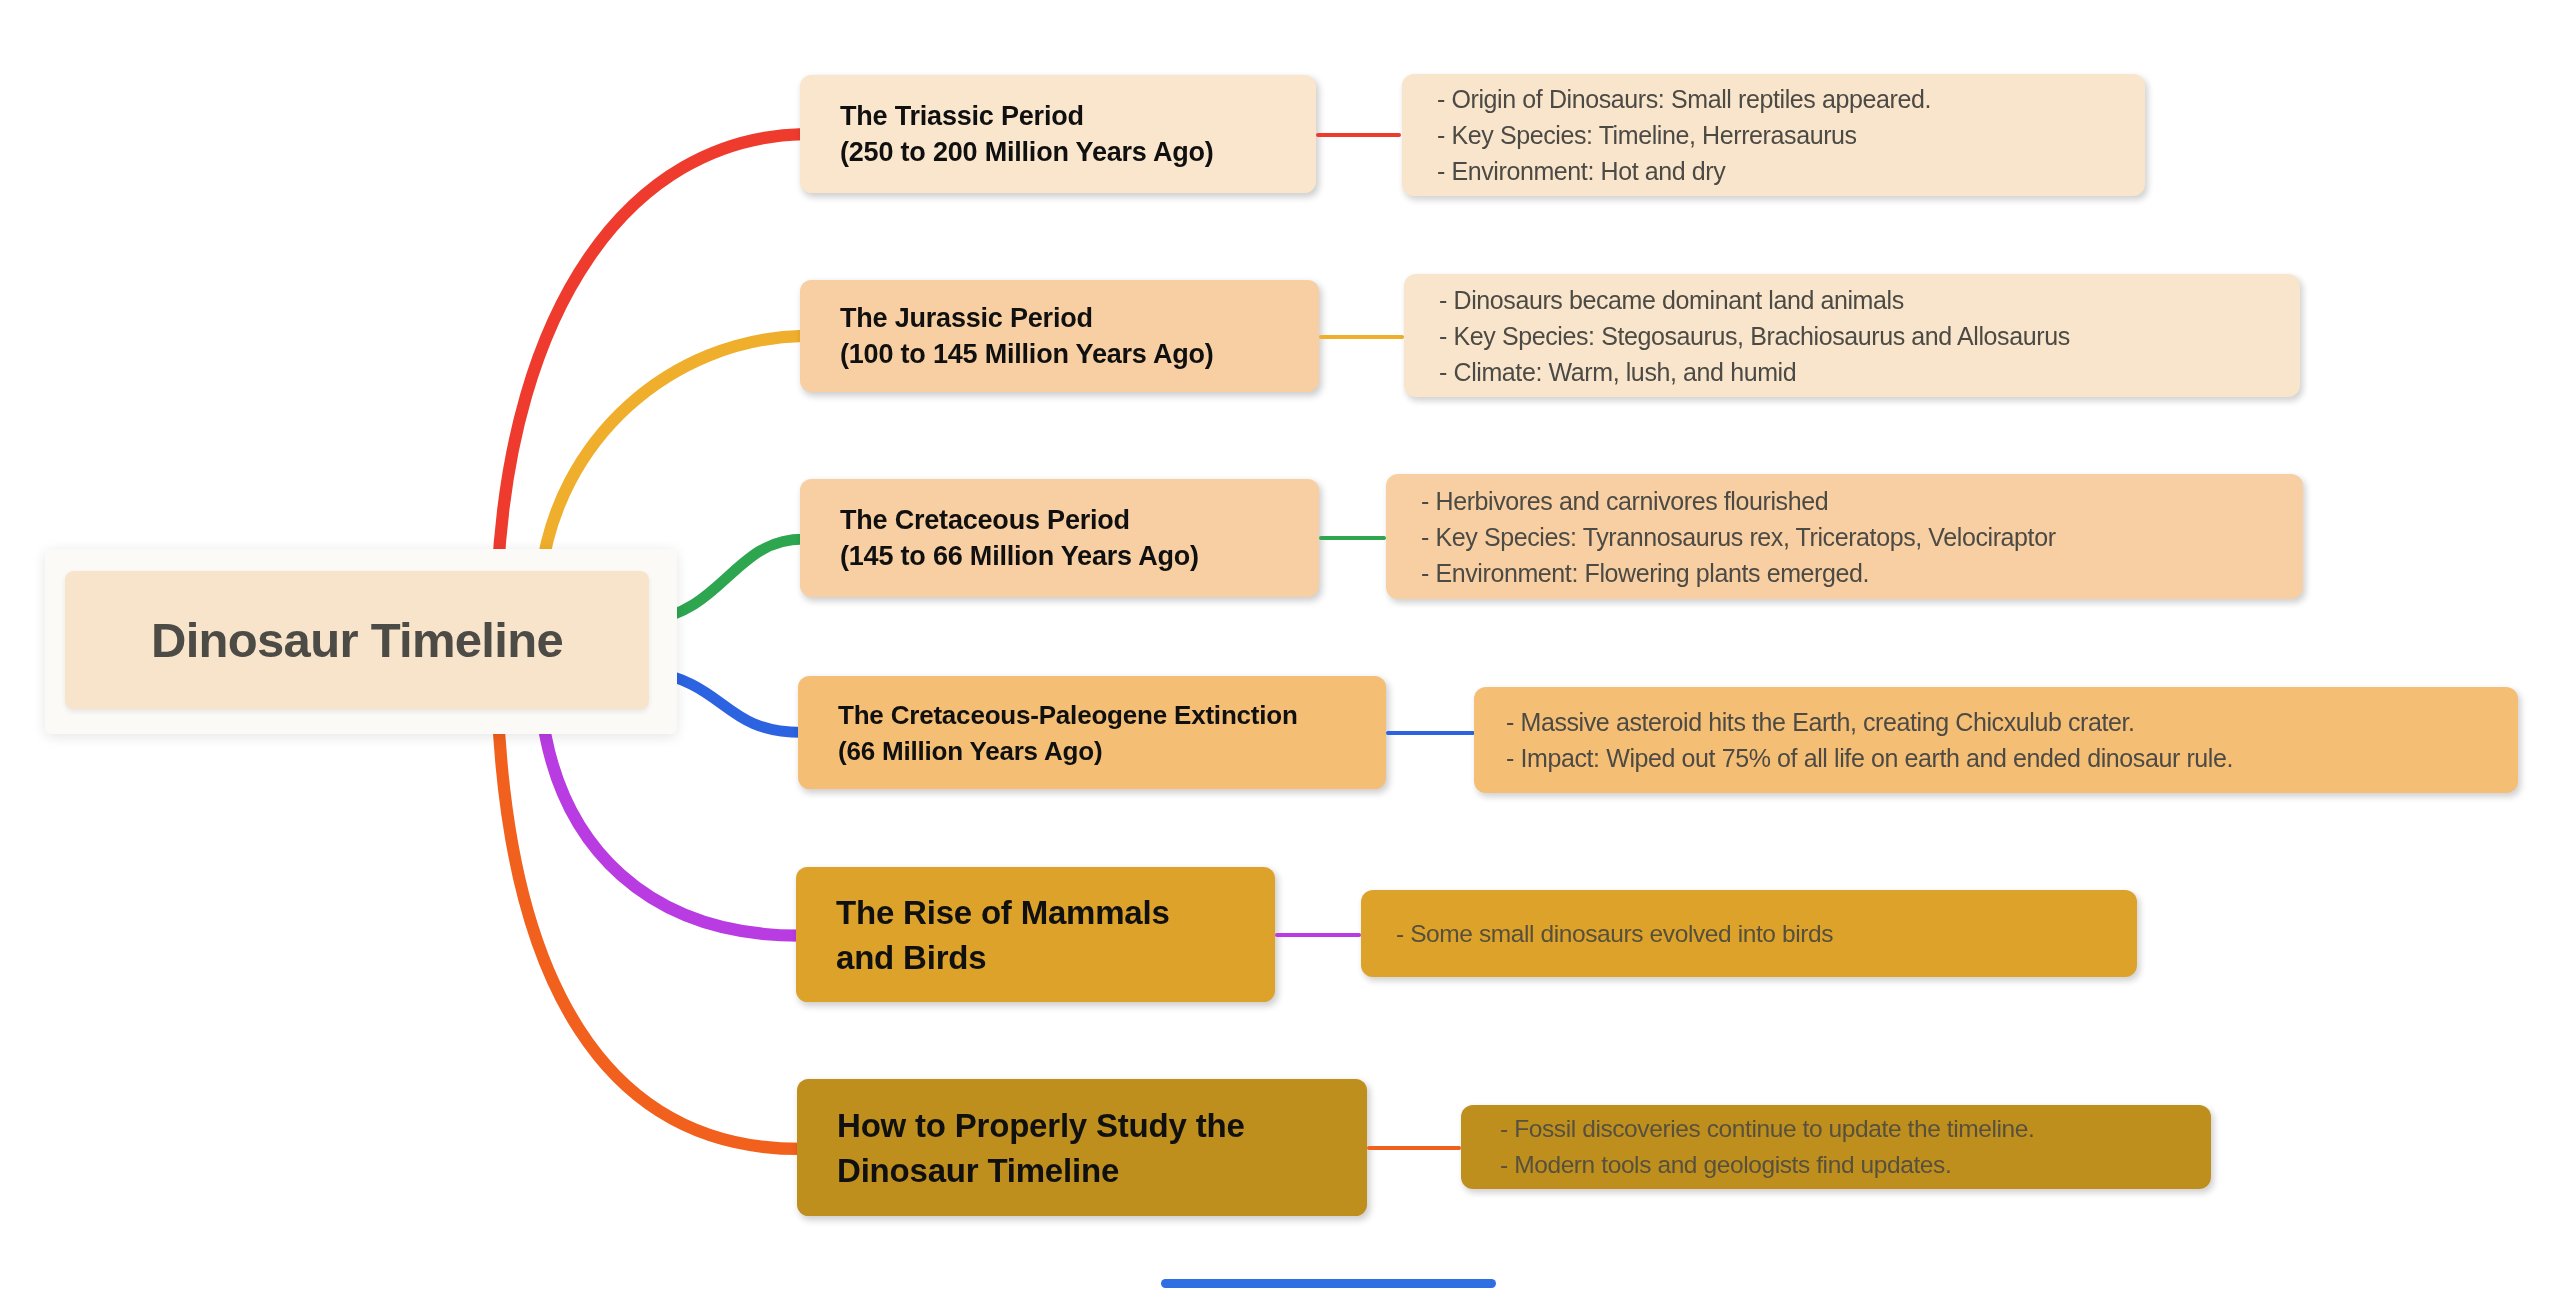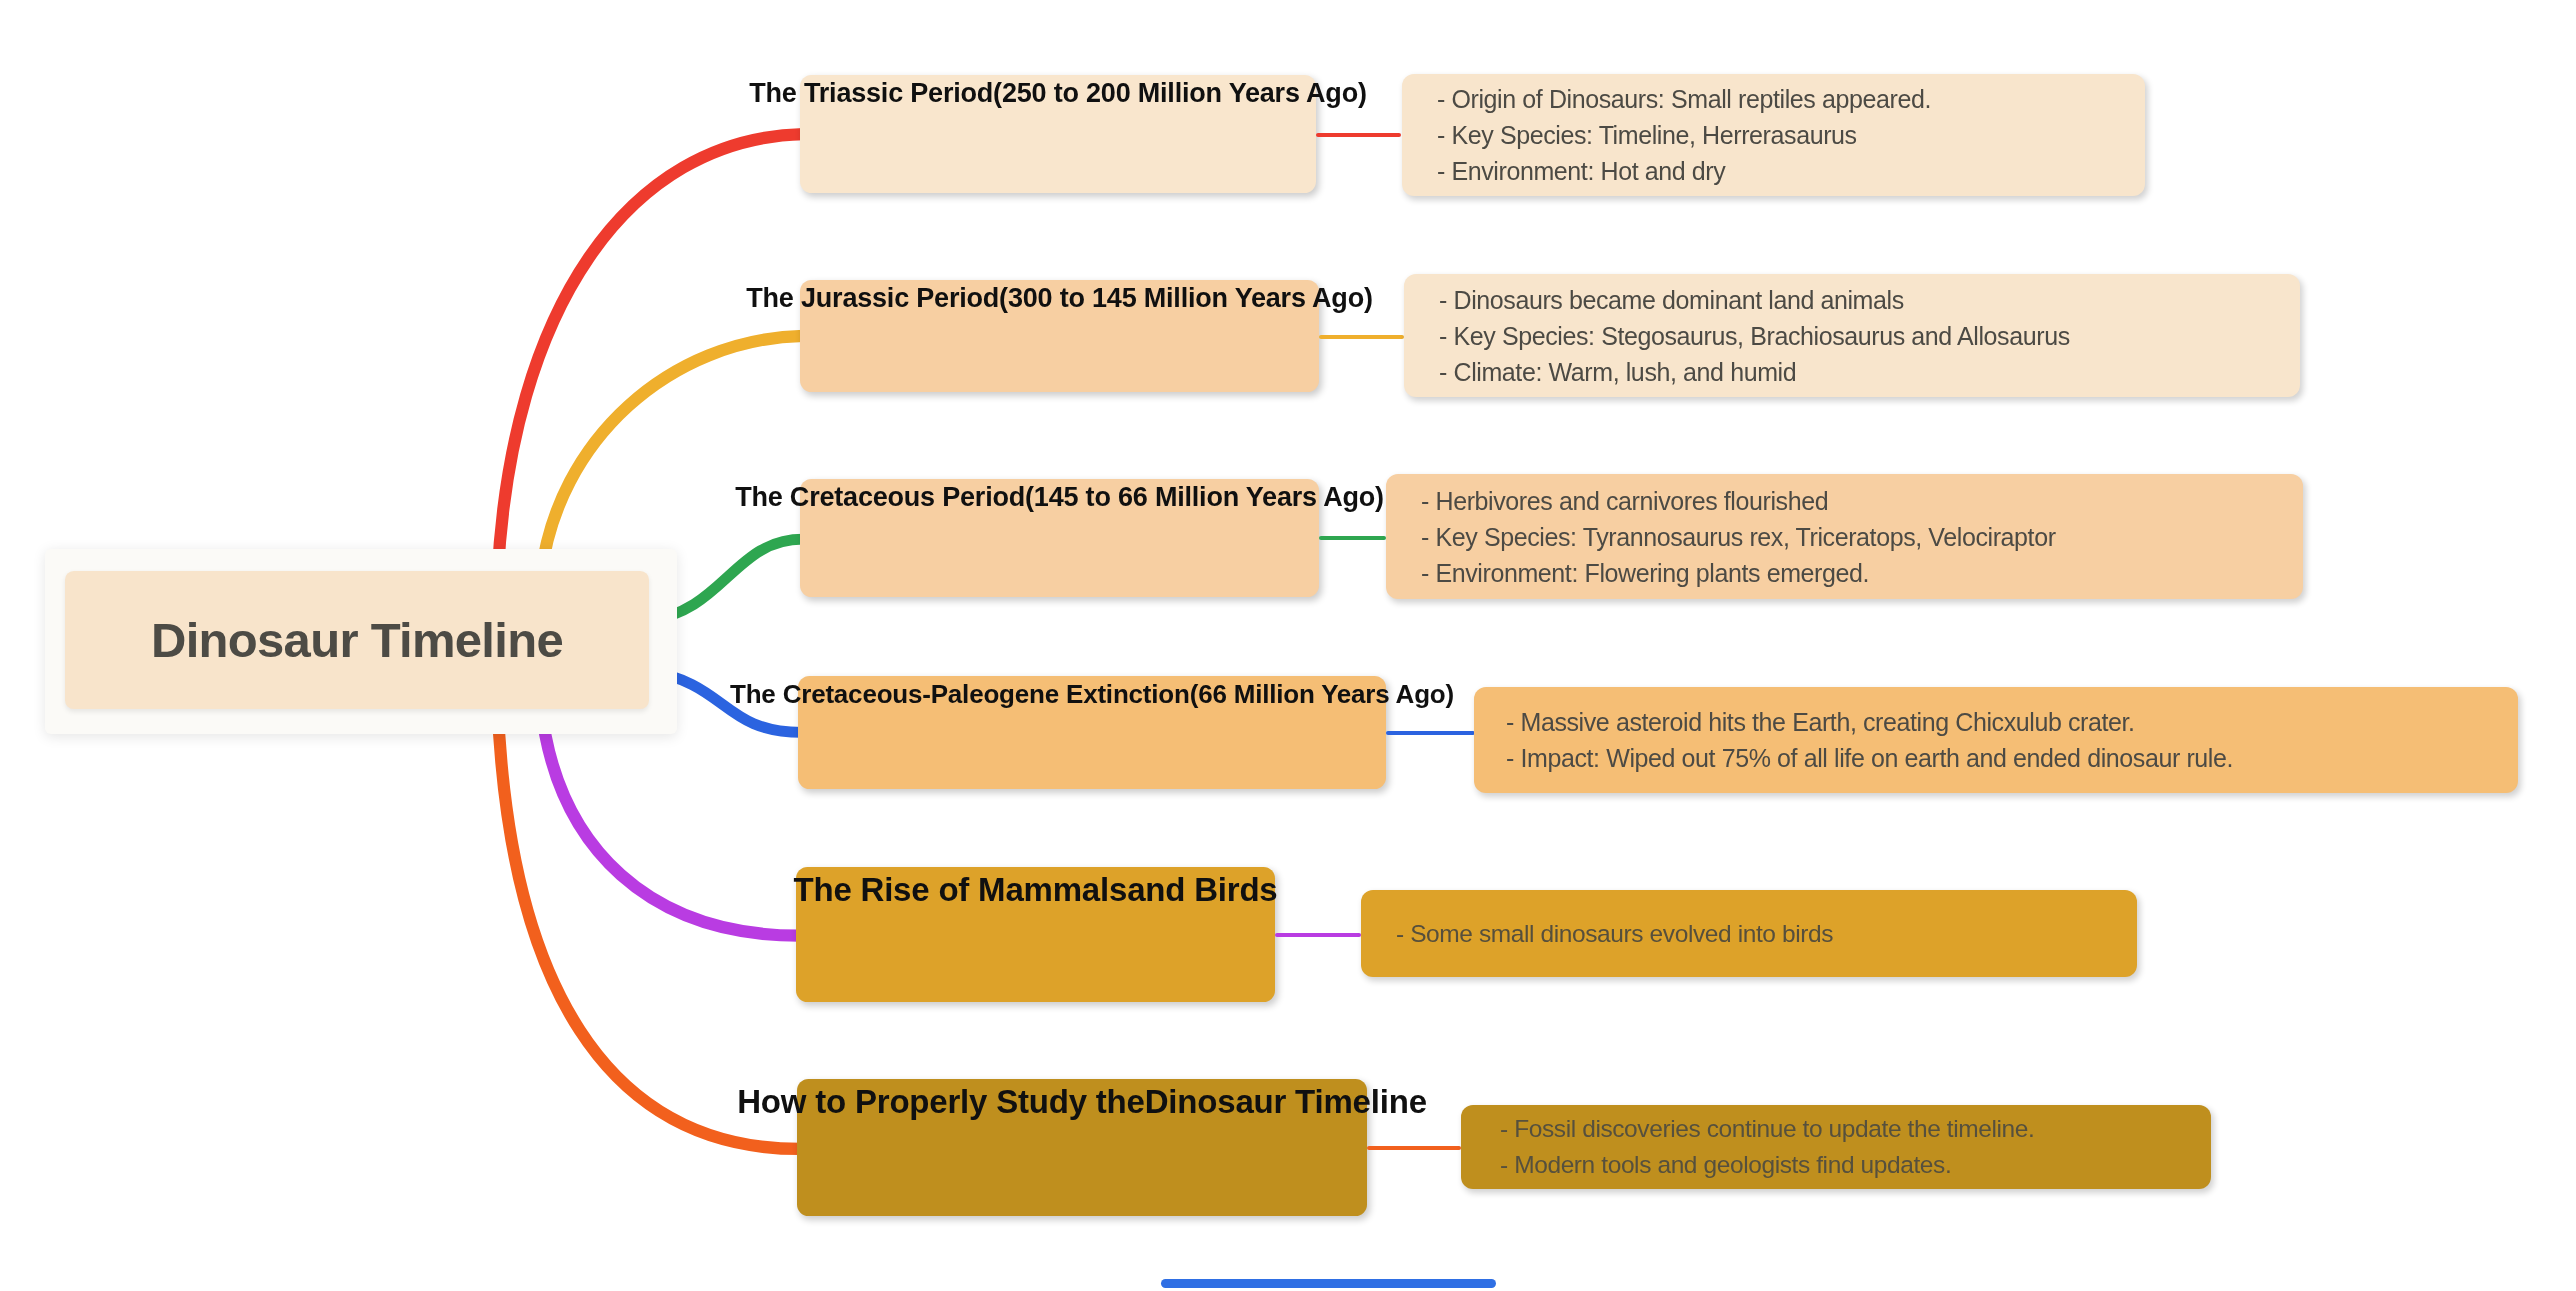--- a/index.html
+++ b/index.html
@@ -11,21 +11,21 @@
   .root-card{
     position:absolute;background:#fbfaf7;border-radius:5.8px;
     box-shadow:0 2.9px 13px rgba(0,0,0,0.10);
   }
   .root-node{
     position:absolute;border-radius:8.7px;display:flex;align-items:center;justify-content:center;
     font-weight:bold;font-size:49px;color:#4d4b45;letter-spacing:-0.7px;
     box-shadow:0 2.2px 5.8px rgba(0,0,0,0.08);
   }
   .topic{
-    position:absolute;border-radius:11.5px;display:flex;flex-direction:row;justify-content:center;
+    position:absolute;border-radius:11.5px;display:flex;flex-direction:column;justify-content:center;
     padding:0 40px;box-sizing:border-box;font-weight:bold;color:#101010;
     box-shadow:2.2px 3.6px 7.2px rgba(0,0,0,0.20);letter-spacing:-0.2px;
   }
   .detail{
     position:absolute;border-radius:12px;display:flex;flex-direction:column;justify-content:center;
     padding:0 35px;box-sizing:border-box;font-weight:normal;color:#4c4a44;
     box-shadow:2.2px 3.6px 6.5px rgba(0,0,0,0.18);letter-spacing:-0.4px;
   }
   .connector{position:absolute;height:3.6px;border-radius:2.2px;}
   .scrollbar{position:absolute;border-radius:5px;}
@@ -56,21 +56,21 @@
   </div>
   <div class="connector" style="left: 1316px; top: 133px; width: 85px; background: rgb(238, 59, 46);"></div>
   <div class="detail" style="left: 1402px; top: 74px; width: 743px; height: 122px; font-size: 25px; line-height: 36px; background: rgb(248, 229, 204); color: rgb(76, 74, 68);">
     <div class="dline">- Origin of Dinosaurs: Small reptiles appeared.</div>
     <div class="dline">- Key Species: Timeline, Herrerasaurus</div>
     <div class="dline">- Environment: Hot and dry</div>
   </div>
 
   <div class="topic" style="left: 800px; top: 280px; width: 519px; height: 112px; font-size: 27px; line-height: 36px; background: rgb(247, 207, 162);">
     <div class="tline">The Jurassic Period</div>
-    <div class="tline">(300 to 145 Million Years Ago)</div>
+    <div class="tline">(100 to 145 Million Years Ago)</div>
   </div>
   <div class="connector" style="left: 1319px; top: 335px; width: 85px; background: rgb(239, 175, 45);"></div>
   <div class="detail" style="left: 1404px; top: 274px; width: 896px; height: 123px; font-size: 25px; line-height: 36px; background: rgb(248, 229, 204); color: rgb(76, 74, 68);">
     <div class="dline">- Dinosaurs became dominant land animals</div>
     <div class="dline">- Key Species: Stegosaurus, Brachiosaurus and Allosaurus</div>
     <div class="dline">- Climate: Warm, lush, and humid</div>
   </div>
 
   <div class="topic" style="left: 800px; top: 479px; width: 519px; height: 118px; font-size: 27px; line-height: 36px; background: rgb(247, 207, 162);">
     <div class="tline">The Cretaceous Period</div>

